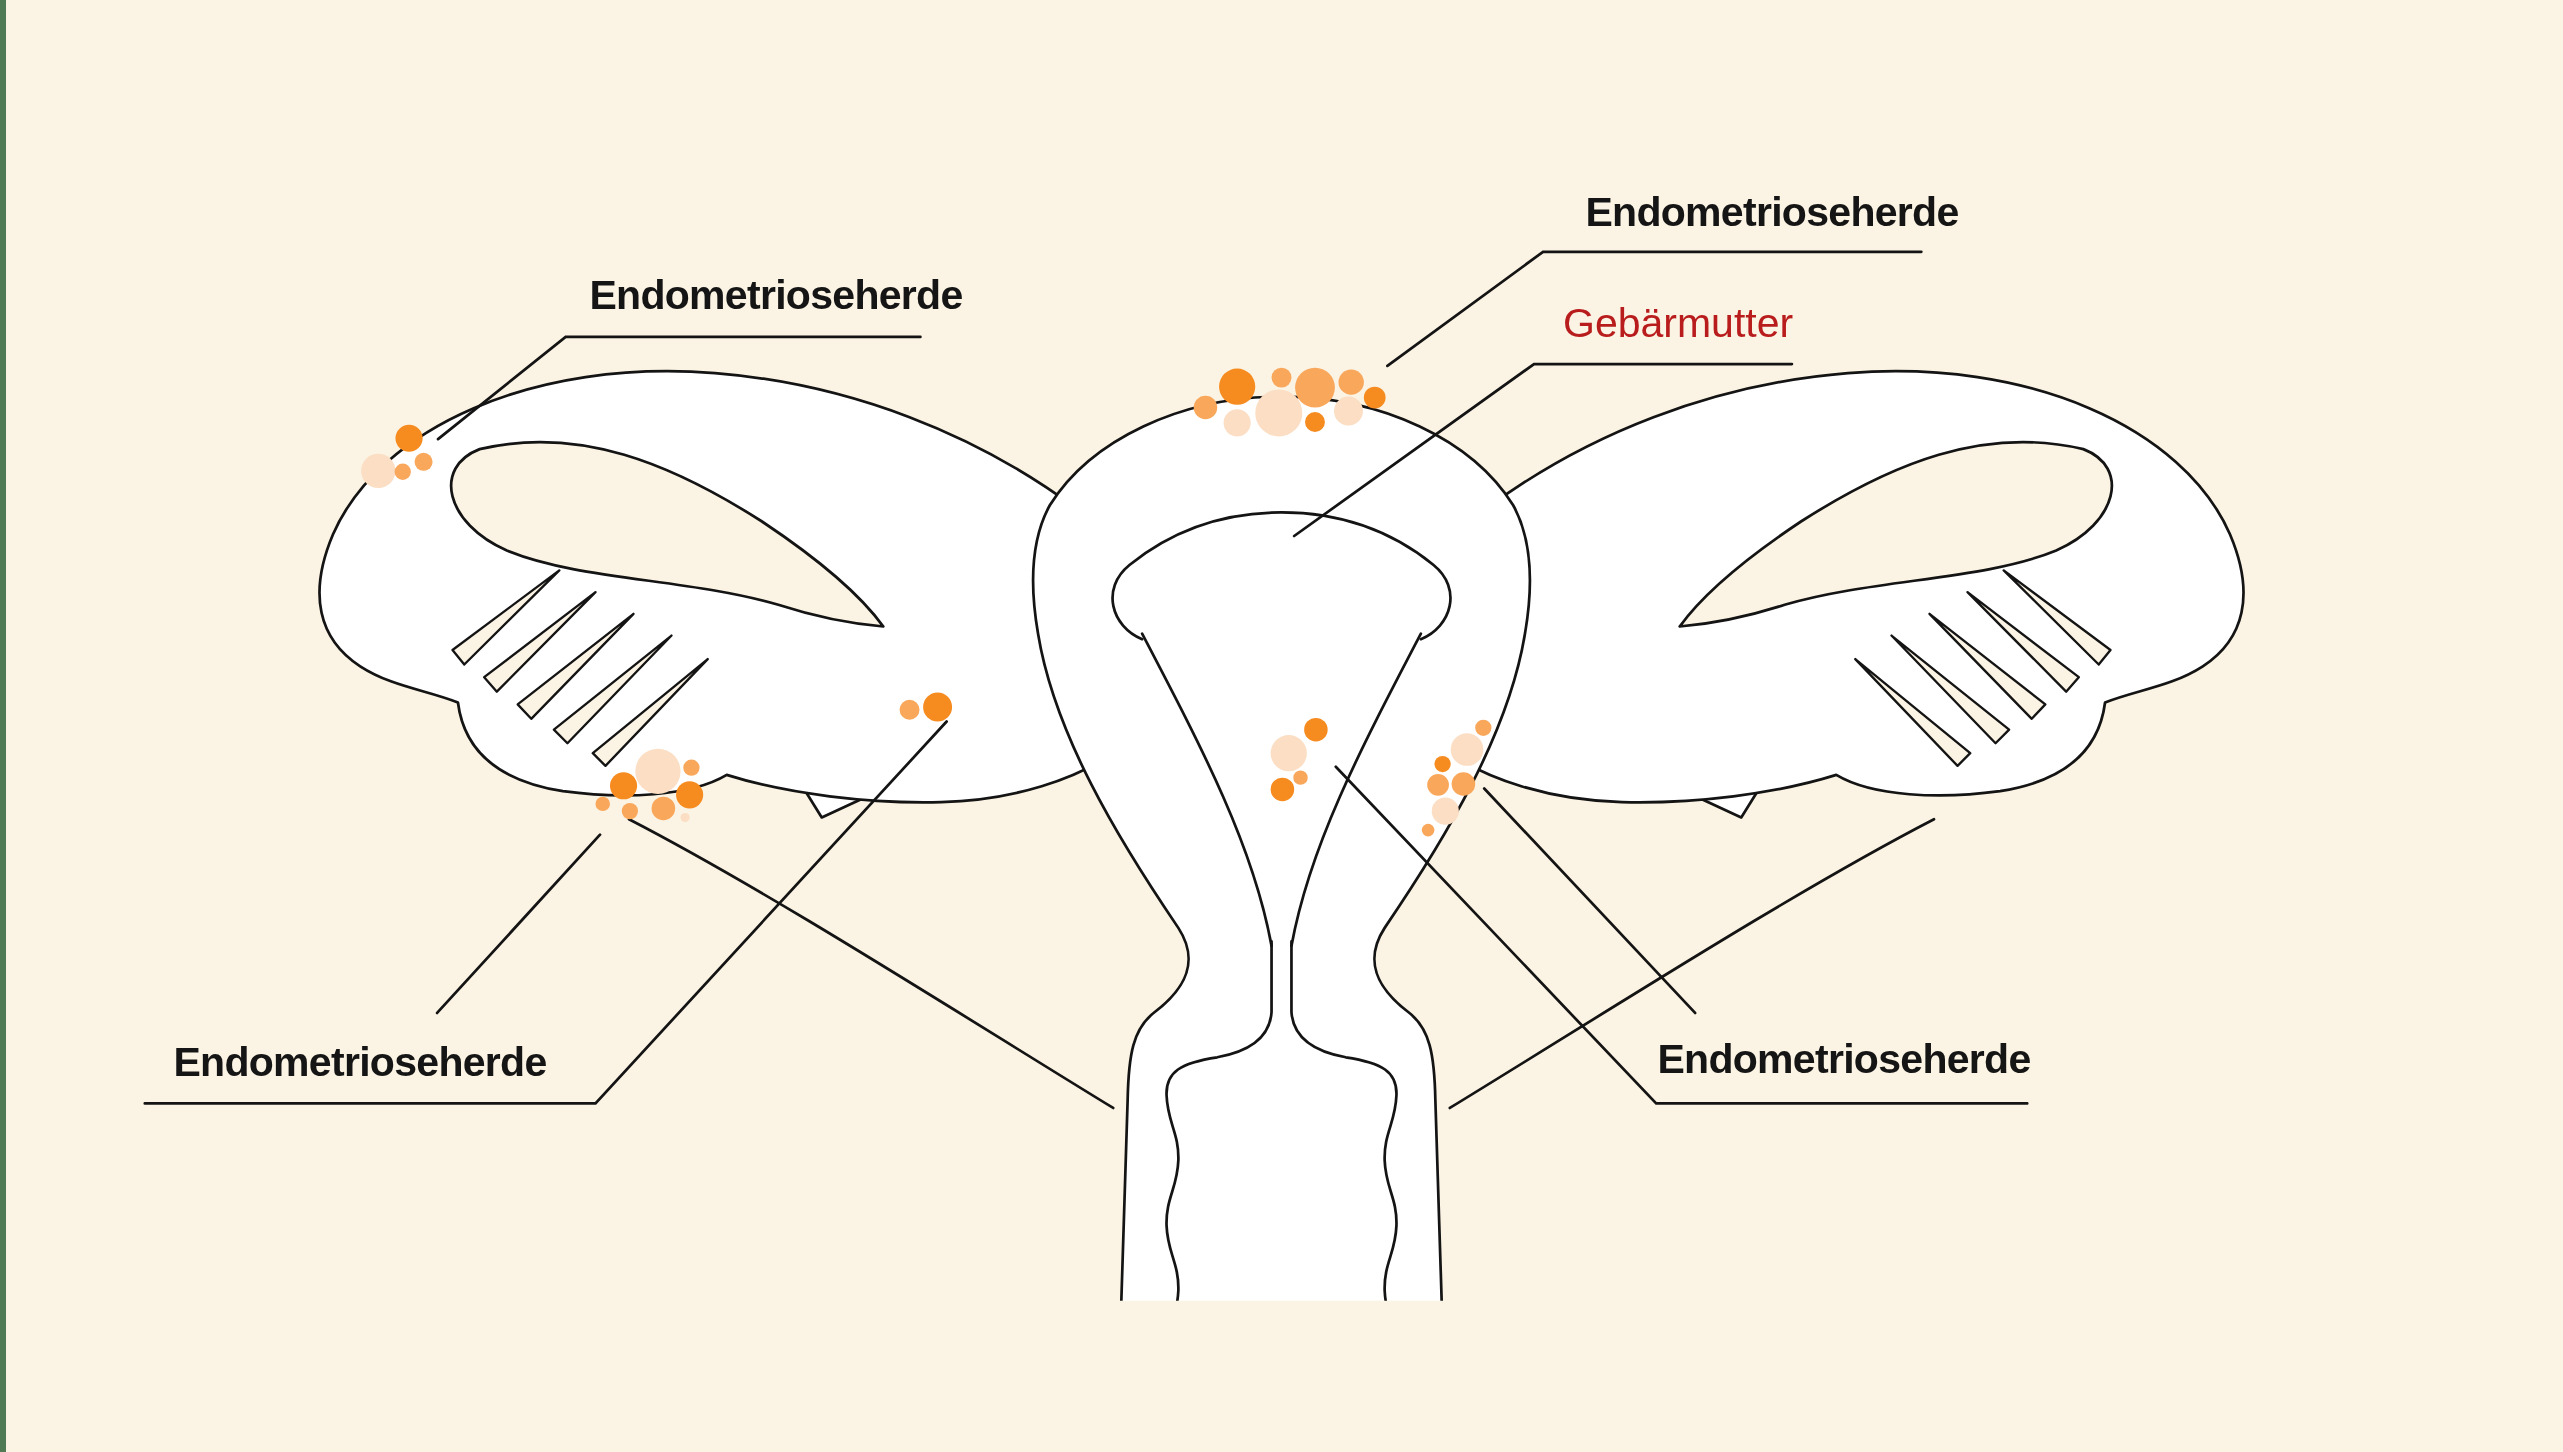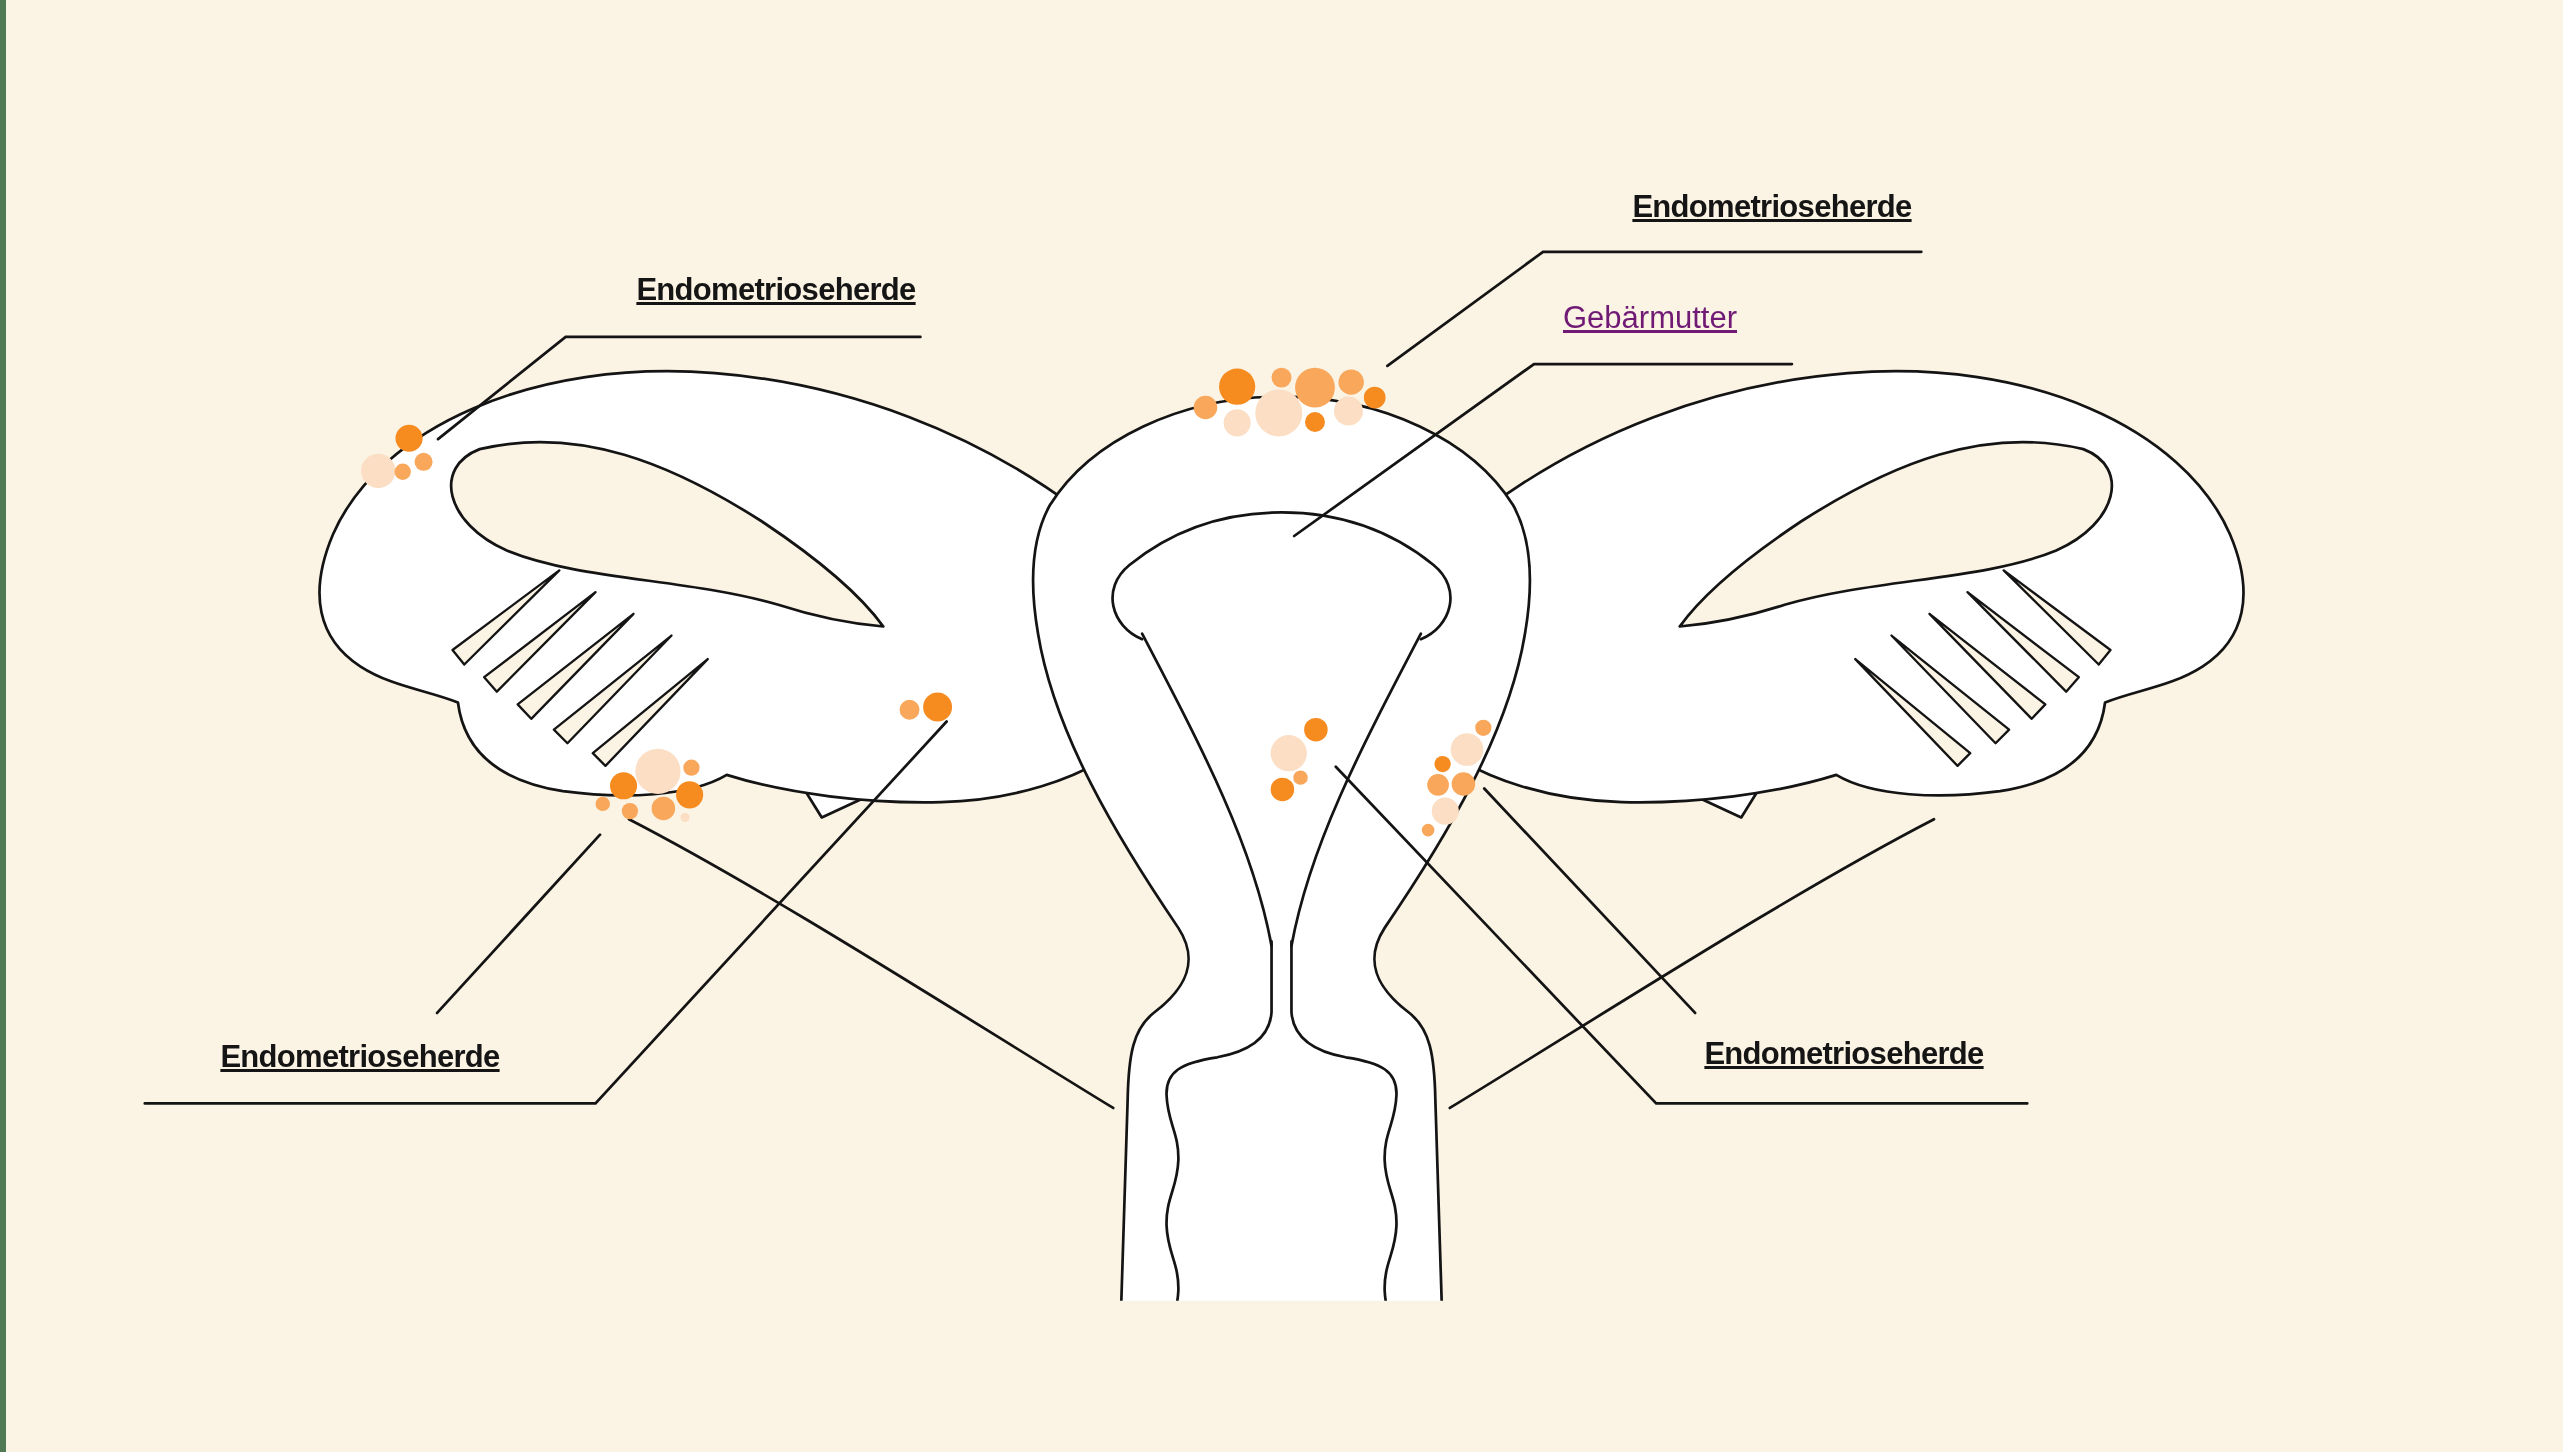--- a/index.html
+++ b/index.html
@@ -5,23 +5,23 @@
   html,body{margin:0;padding:0;background:#e9e2d2;}
   #screen{
     position:relative;width:2563px;height:1453px;overflow:hidden;
     font-family:"Liberation Sans",sans-serif;
   }
   #bg{position:absolute;inset:0;}
   #stripe{position:absolute;left:0;top:0;width:6.3px;height:1453px;}
   svg{position:absolute;left:0;top:0;}
   .label{
     position:absolute;line-height:1.05;white-space:nowrap;
-    font-weight:700;font-size:31px;letter-spacing:-0.7px;color:#151515;text-decoration:underline;
+    font-weight:700;font-size:41px;letter-spacing:-0.7px;color:#151515;
   }
-  .label.light{font-weight:400;color:#701a75;letter-spacing:0;text-align:center;}
+  .label.light{font-weight:400;color:#b91c1c;letter-spacing:0;text-align:center;}
   .center{text-align:center;}
 </style>
 </head>
 <body>
 
 <div id="screen">
   <div id="bg" style="background: rgb(251, 243, 227);"></div>
   <div id="stripe" style="background: rgb(79, 122, 84);"></div>
 
   <svg id="fig" width="2563" height="1453" viewBox="0 0 2832 1605">

